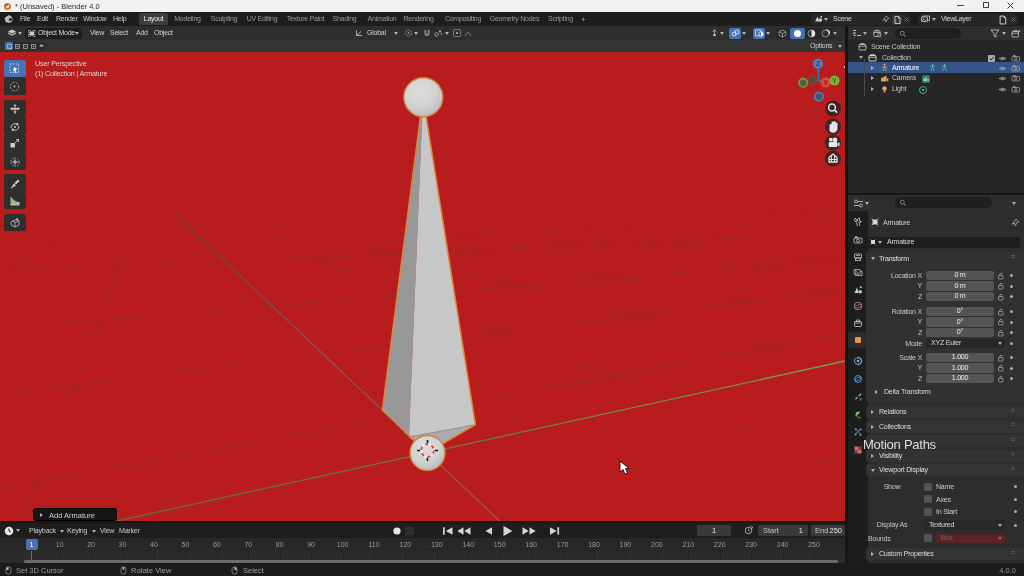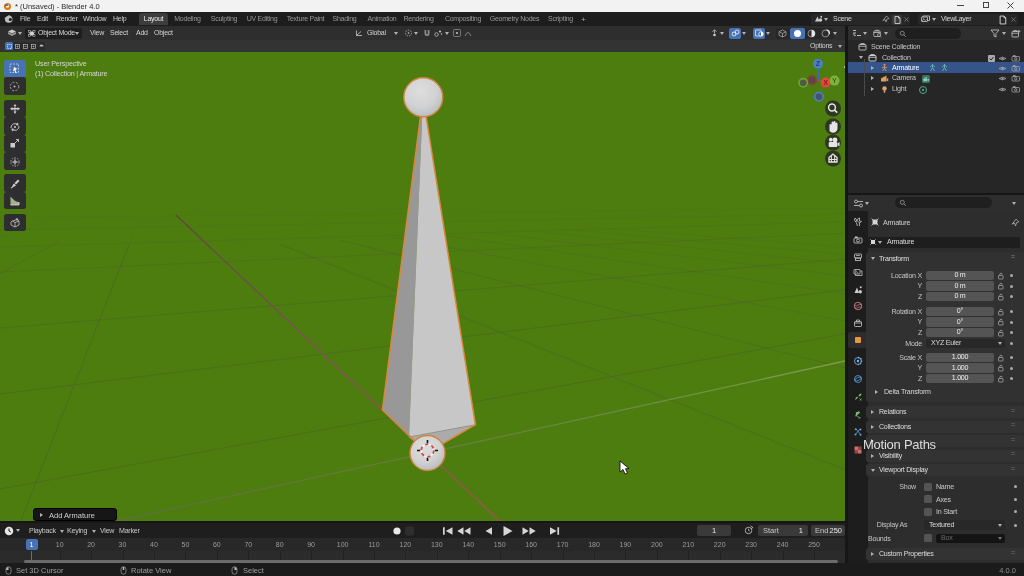--- a/index.html
+++ b/index.html
@@ -188,21 +188,21 @@
 <svg class="abs" style="left:30.5px;top:3.5px" width="5" height="5" viewBox="0 0 10 10">
       <rect x="1" y="1" width="8" height="8" fill="none" stroke="#bbb" stroke-width="1.4"></rect>
       <circle cx="5" cy="5" r="1.6" fill="#bbb"></circle>
     </svg>
 <svg class="abs" style="left:38.5px;top:3.5px" width="5" height="5" viewBox="0 0 10 10">
       <path d="M1 5 a4 4 0 0 1 8 0 Z" fill="#bbb"></path>
     </svg>
 <div class="abs tx" style="left:810px;top:2px;font-size:7px;letter-spacing:-0.25px;color:#d0d0d0">Options</div>
     <div class="abs da" style="left:838px;top:4.5px"></div>
   </div>
-<div class="abs" style="left:0;top:52px;width:845px;height:469px;background:#4d7c0f;overflow:hidden">
+<div class="abs" style="left:0;top:52px;width:845px;height:469px;background:#b91c1c;overflow:hidden">
 <svg class="abs" style="left:0;top:0" width="845" height="469" viewBox="0 52 845 469">
 <line x1="0" y1="489" x2="845" y2="333.8" stroke="#484848" stroke-width="1" opacity="0.3"></line>
 <line x1="0" y1="394" x2="845" y2="289.8" stroke="#484848" stroke-width="1" opacity="0.28"></line>
 <line x1="0" y1="328" x2="845" y2="259.2" stroke="#484848" stroke-width="1" opacity="0.24"></line>
 <line x1="0" y1="272" x2="845" y2="233.3" stroke="#484848" stroke-width="1" opacity="0.18"></line>
 <line x1="0" y1="247" x2="845" y2="221.8" stroke="#484848" stroke-width="1" opacity="0.11"></line>
 <line x1="0" y1="230" x2="845" y2="213.9" stroke="#484848" stroke-width="1" opacity="0.07"></line>
 <line x1="0" y1="218" x2="845" y2="208.3" stroke="#484848" stroke-width="1" opacity="0.05"></line>
 <line x1="-95.5" y1="224.2" x2="-249.9" y2="244.5" stroke="#484848" stroke-width="1" opacity="0.05"></line>
 <line x1="-67.9" y1="227.3" x2="-249.9" y2="256.7" stroke="#484848" stroke-width="1" opacity="0.07"></line>
@@ -759,39 +759,39 @@
     <div class="abs tx" style="left:15px;top:242px;font-size:13px;letter-spacing:-0.25px;color:#dedede">Motion Paths</div>
     <div class="abs tx" style="left:163px;top:240.5px;font-size:7.1px;letter-spacing:-0.25px;color:#777">=</div>
 <div class="abs" style="left:18px;top:254.5px;width:158px;height:12px;background:#333333;border-radius:2.5px"></div>
     <div class="abs ra" style="left:23px;top:258.6px"></div>
     <div class="abs tx" style="left:31px;top:256.5px;font-size:7.1px;letter-spacing:-0.25px;color:#dedede">Visibility</div>
     <div class="abs tx" style="left:163px;top:255.0px;font-size:7.1px;letter-spacing:-0.25px;color:#777">=</div>
 <div class="abs" style="left:18px;top:269px;width:158px;height:12px;background:#333333;border-radius:2.5px"></div>
     <div class="abs da" style="left:23px;top:273.5px"></div>
     <div class="abs tx" style="left:31px;top:271px;font-size:7.1px;letter-spacing:-0.25px;color:#dedede">Viewport Display</div>
     <div class="abs tx" style="left:163px;top:269.5px;font-size:7.1px;letter-spacing:-0.25px;color:#777">=</div>
-<div class="abs tx" style="left:20px;top:288px;width:48px;text-align:right;font-size:7.1px;letter-spacing:-0.25px;color:#c5c5c5">Show</div>
+<div class="abs tx" style="left:20px;top:288px;width:48px;text-align:center;font-size:7.1px;letter-spacing:-0.25px;color:#c5c5c5">Show</div>
     <div class="abs" style="left:76px;top:287.5px;width:8px;height:8px;background:#545454;border-radius:1.5px"></div>
     <div class="abs tx" style="left:88px;top:288px;font-size:7.1px;letter-spacing:-0.25px;color:#c9c9c9">Name</div>
     <div class="abs" style="left:166px;top:290px;width:3px;height:3px;background:#ababab;border-radius:50%"></div>
 <div class="abs" style="left:76px;top:300.0px;width:8px;height:8px;background:#545454;border-radius:1.5px"></div>
     <div class="abs tx" style="left:88px;top:300.5px;font-size:7.1px;letter-spacing:-0.25px;color:#c9c9c9">Axes</div>
     <div class="abs" style="left:166px;top:302.5px;width:3px;height:3px;background:#ababab;border-radius:50%"></div>
 <div class="abs" style="left:76px;top:312.5px;width:8px;height:8px;background:#545454;border-radius:1.5px"></div>
     <div class="abs tx" style="left:88px;top:313px;font-size:7.1px;letter-spacing:-0.25px;color:#c9c9c9">In Start</div>
     <div class="abs" style="left:166px;top:315px;width:3px;height:3px;background:#ababab;border-radius:50%"></div>
 <div class="abs tx" style="left:20px;top:326px;width:48px;text-align:center;font-size:7.1px;letter-spacing:-0.25px;color:#c5c5c5">Display As</div>
 <div class="abs" style="left:76px;top:325px;width:81px;height:9.6px;background:#282828;border-radius:2px">
 <span class="abs tx" style="left:5px;top:0.8px;font-size:7.1px;letter-spacing:-0.25px;color:#d8d8d8">Textured</span>
 <div class="abs da" style="right:3px;top:3.5px"></div>
     </div>
 <div class="abs" style="left:166px;top:328.5px;width:3px;height:3px;background:#ababab;border-radius:50%"></div>
 <div class="abs tx" style="left:20px;top:339.5px;width:48px;text-align:left;font-size:7.1px;letter-spacing:-0.25px;color:#c5c5c5">Bounds</div>
 <div class="abs" style="left:76px;top:339px;width:8px;height:8px;background:#545454;border-radius:1.5px"></div>
-<div class="abs" style="left:88px;top:338.5px;width:69px;height:9.6px;background:#000000;border-radius:2px;opacity:0.55">
+<div class="abs" style="left:88px;top:338.5px;width:69px;height:9.6px;background:#7f1d1d;border-radius:2px;opacity:0.55">
 <span class="abs tx" style="left:5px;top:0.8px;font-size:7.1px;letter-spacing:-0.25px;color:#999">Box</span>
 <div class="abs da" style="right:3px;top:3.5px"></div>
     </div>
 <div class="abs" style="left:18px;top:353px;width:158px;height:12px;background:#333333;border-radius:2.5px"></div>
     <div class="abs ra" style="left:23px;top:357.1px"></div>
     <div class="abs tx" style="left:31px;top:355px;font-size:7.1px;letter-spacing:-0.25px;color:#dedede">Custom Properties</div>
     <div class="abs tx" style="left:163px;top:353.5px;font-size:7.1px;letter-spacing:-0.25px;color:#777">=</div>
 </div>
 <div class="abs" style="left:0;top:563px;width:1024px;height:13px;background:#1b1b1b">
 <svg class="abs" style="left:5px;top:2.5px" width="7" height="9" viewBox="0 0 14 18">

